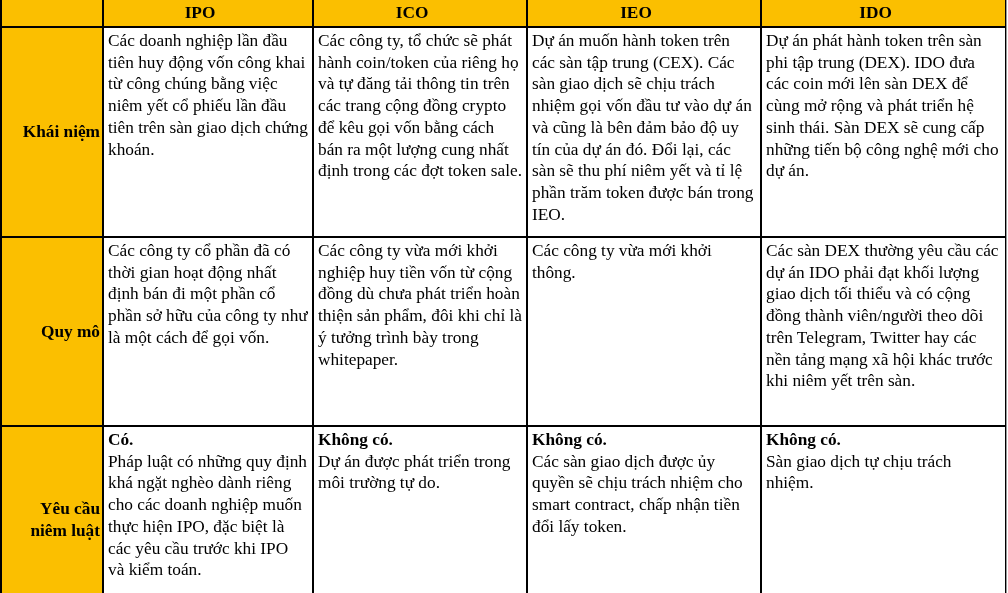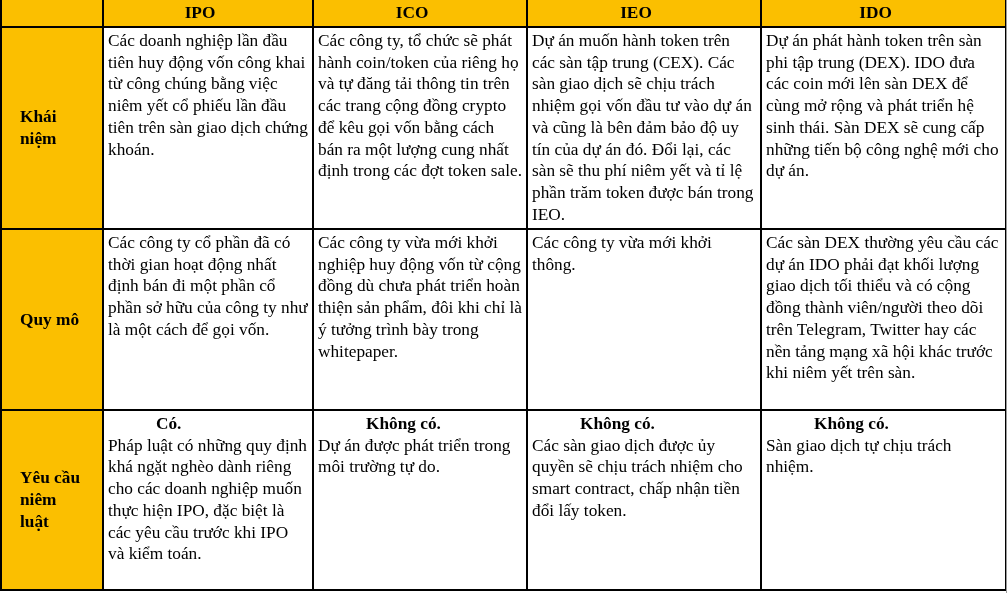--- a/index.html
+++ b/index.html
@@ -30,44 +30,44 @@
       background: #9a9a9a;
     }
     table.cmp {
       border-collapse: collapse;
       table-layout: fixed;
       width: 1005px;
     }
     table.cmp td, table.cmp th {
       border: 2px solid #000;
       vertical-align: top;
-      padding: 2px 4px 0 4px;
+      padding: 2px 4px 8px 4px;
       font-size: 17.3px;
       line-height: 21.7px;
       text-align: left;
       overflow: hidden;
     }
     table.cmp tr.head th {
       background: #fbbf00;
       text-align: center;
       font-weight: bold;
       font-size: 17.3px;
       line-height: 22px;
       height: 24px;
       padding: 2px 20px 0 4px;
     }
     table.cmp th.rowhead {
       background: #fbbf00;
-      text-align: left;
+      text-align: right;
       vertical-align: middle;
       font-weight: bold;
-      padding: 0 18px;
+      padding: 0 2px;
     }
     .cell-line { display: block; }
-    .bold-lead { font-weight: bold; display: block; margin-left: 48px; }
+    .bold-lead { font-weight: bold; display: block; }
     tr.r1 td, tr.r1 th { height: 198px; }
     tr.r2 td, tr.r2 th { height: 177px; margin-top: 37px; }
     tr.r3 td, tr.r3 th { height: 176px; }
   </style>
 </head>
 <body>
 
 <div class="frame">
   <table class="cmp">
     <colgroup>
@@ -101,21 +101,21 @@
         <span class="cell-line">Dự án phát hành token trên sàn phi tập trung (DEX). IDO đưa các coin mới lên sàn DEX để cùng mở rộng và phát triển hệ sinh thái. Sàn DEX sẽ cung cấp những tiến bộ công nghệ mới cho dự án.</span>
       </td>
     </tr>
 
     <tr class="r2">
       <th class="rowhead">Quy mô</th>
       <td>
         <span class="cell-line">Các công ty cổ phần đã có thời gian hoạt động nhất định bán đi một phần cổ phần sở hữu của công ty như là một cách để gọi vốn.</span>
       </td>
       <td>
-        <span class="cell-line">Các công ty vừa mới khởi nghiệp huy động vốn từ cộng đồng dù chưa phát triển hoàn thiện sản phẩm, đôi khi chỉ là ý tưởng trình bày trong whitepaper.</span>
+        <span class="cell-line">Các công ty vừa mới khởi nghiệp huy tiền vốn từ cộng đồng dù chưa phát triển hoàn thiện sản phẩm, đôi khi chỉ là ý tưởng trình bày trong whitepaper.</span>
       </td>
       <td>
         <span class="cell-line">Các công ty vừa mới khởi thông.</span>
       </td>
       <td>
         <span class="cell-line">Các sàn DEX thường yêu cầu các dự án IDO phải đạt khối lượng giao dịch tối thiểu và có cộng đồng thành viên/người theo dõi trên Telegram, Twitter hay các nền tảng mạng xã hội khác trước khi niêm yết trên sàn.</span>
       </td>
     </tr>
 
     <tr class="r3">

